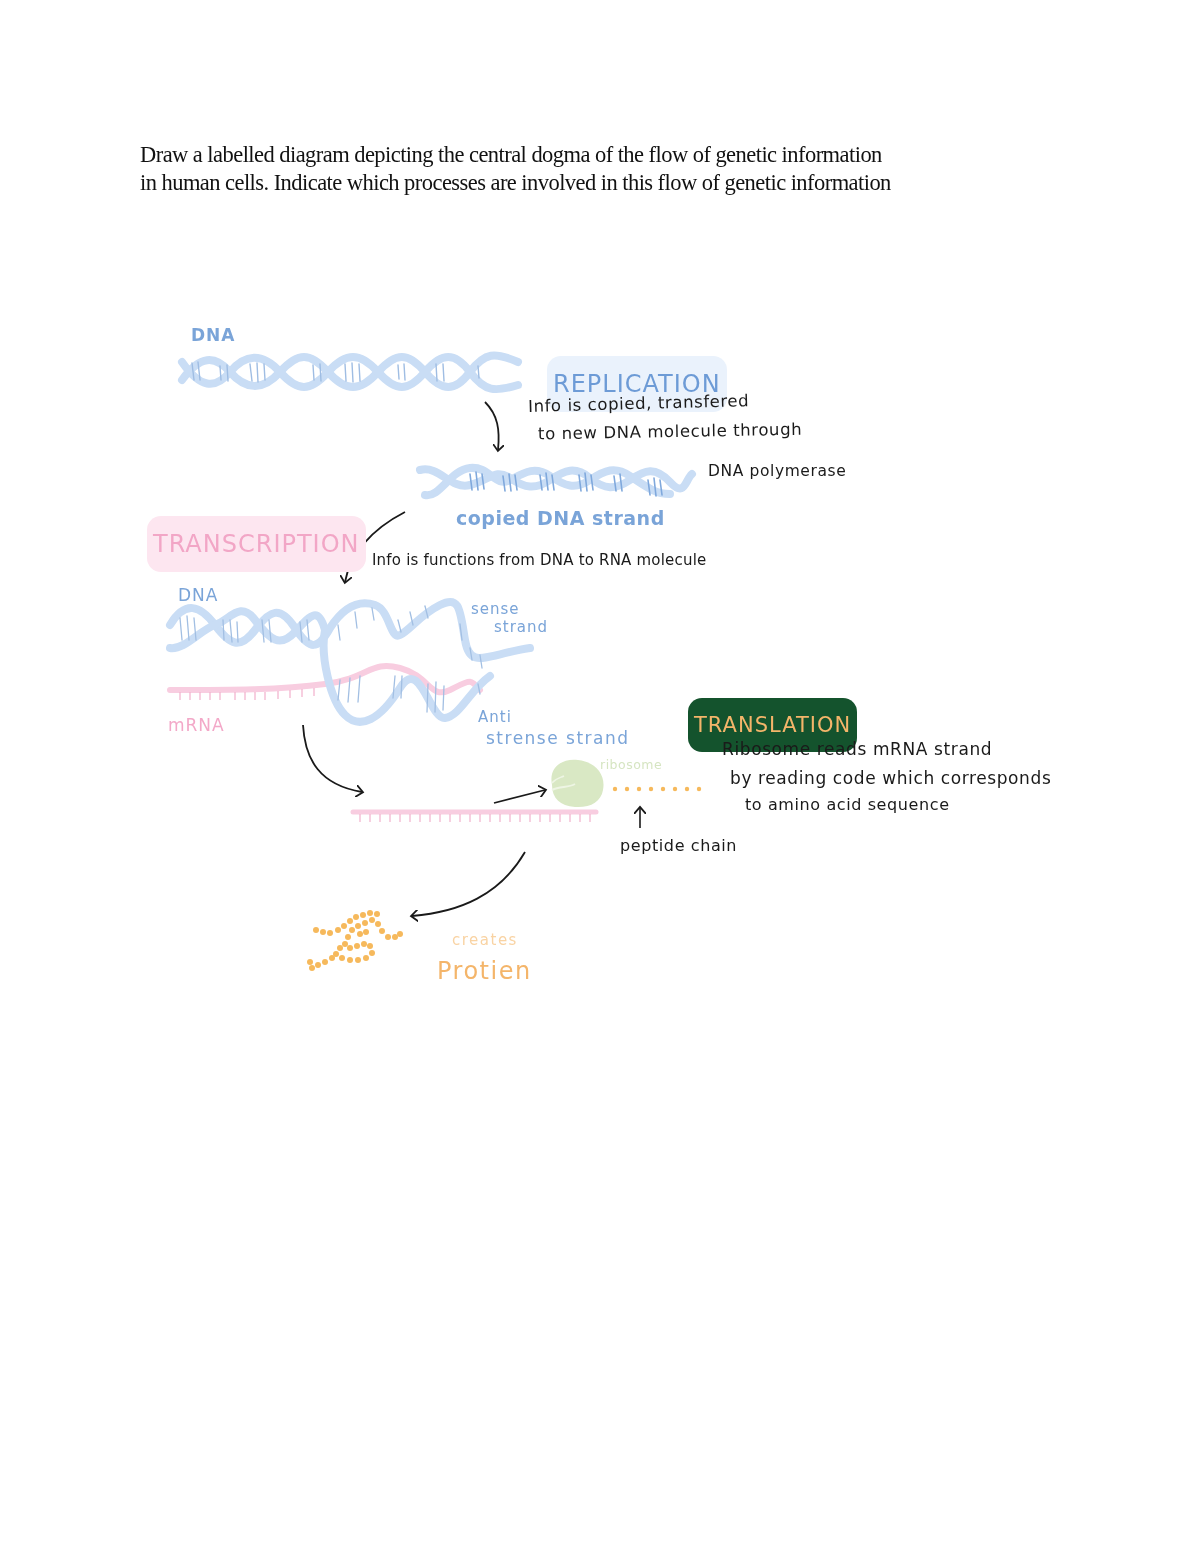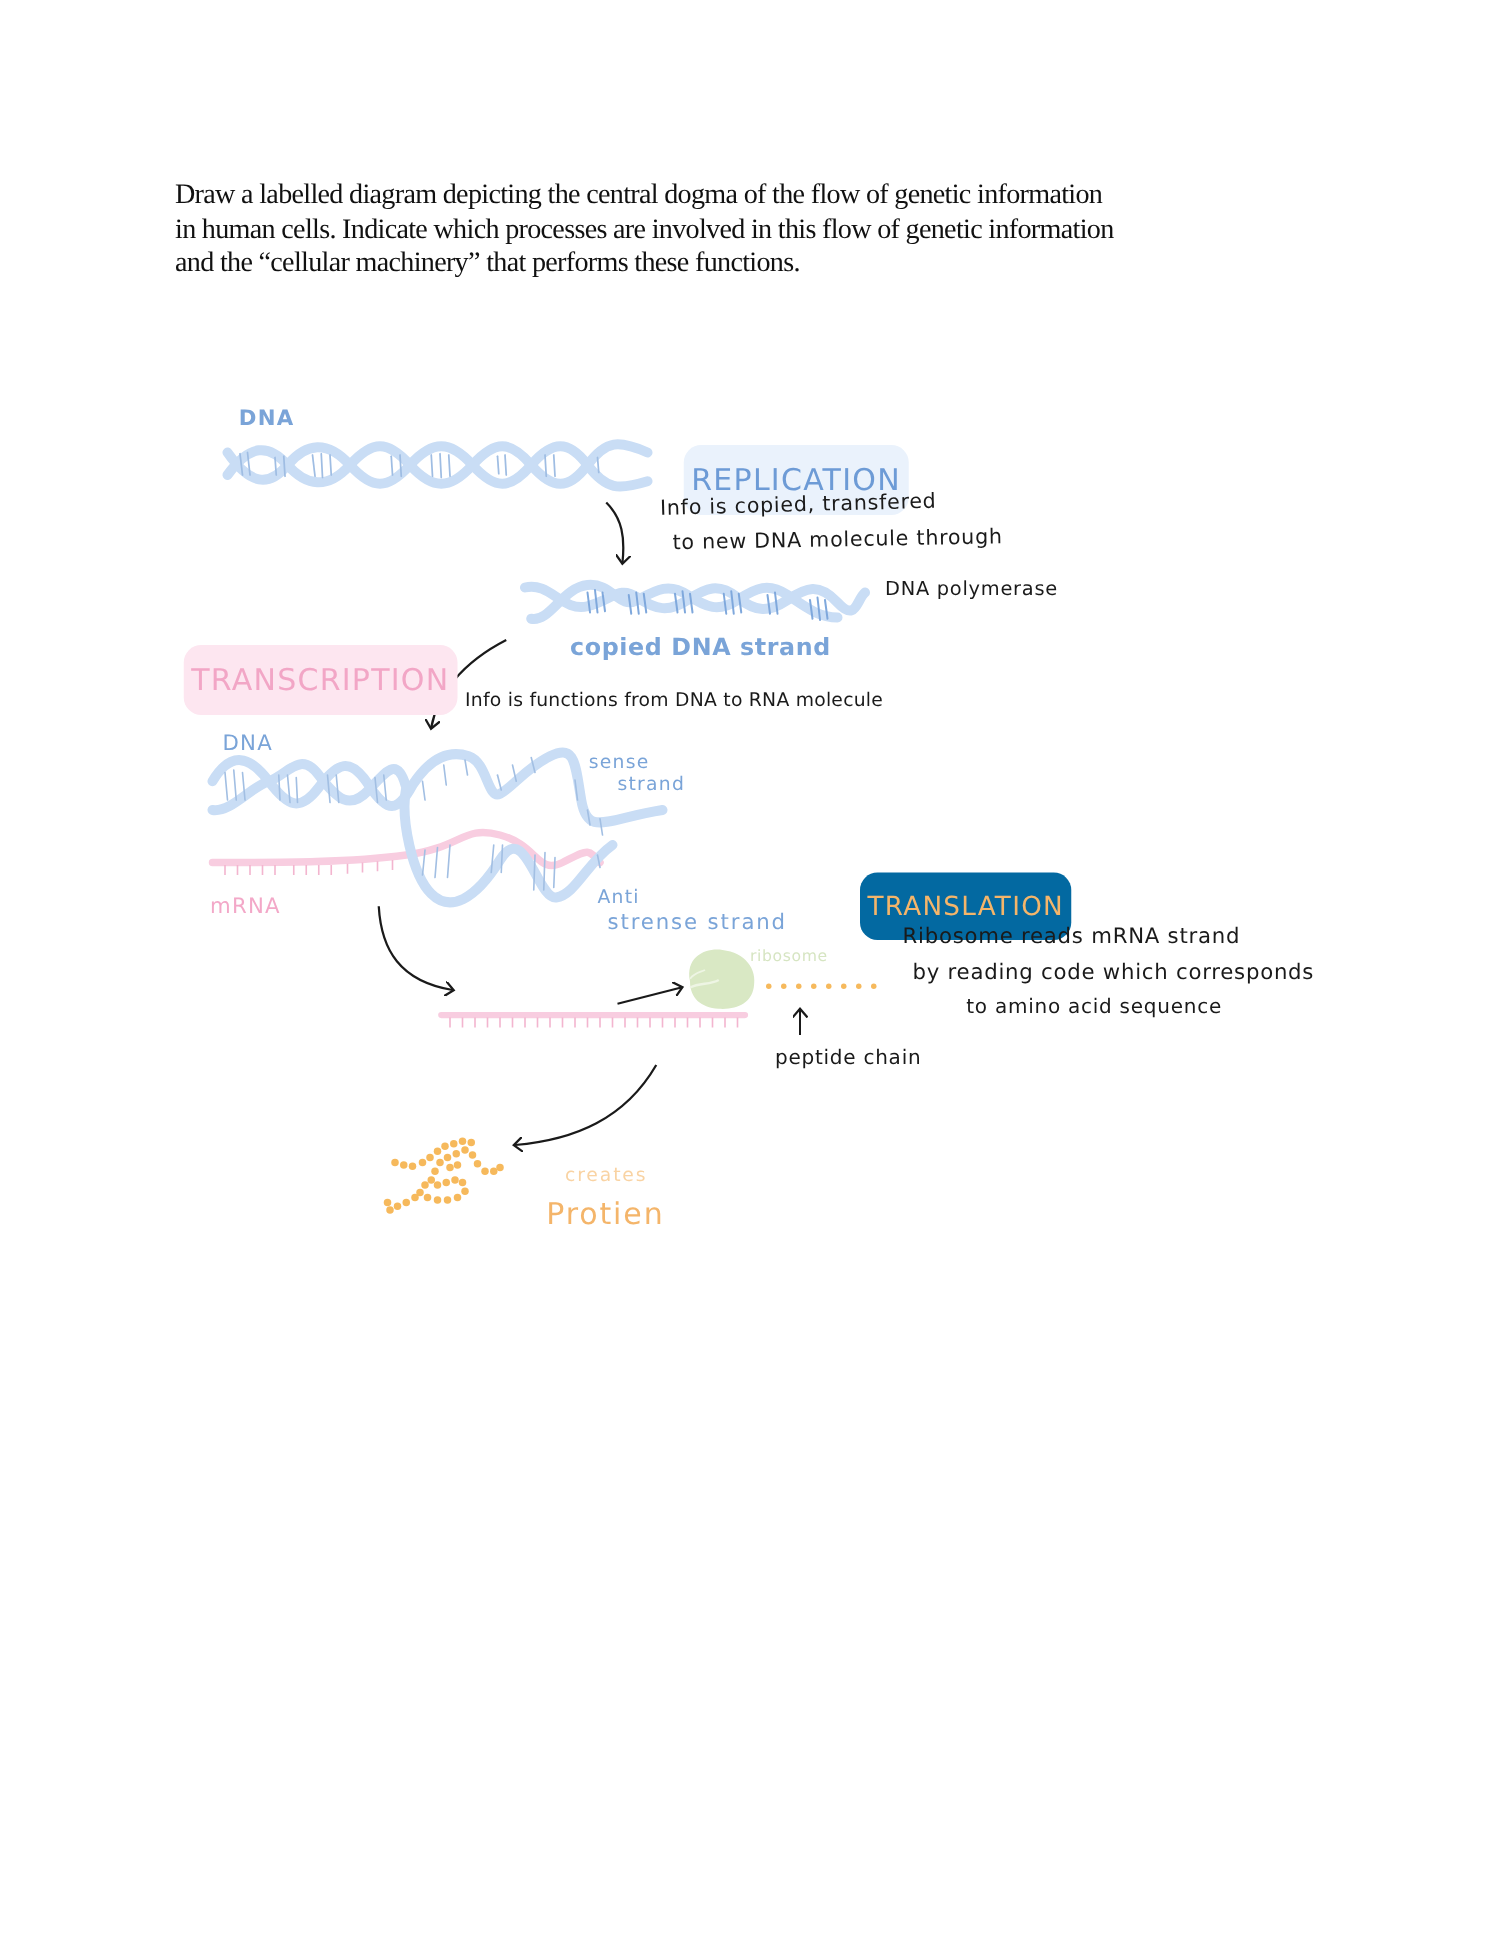--- a/index.html
+++ b/index.html
@@ -13,33 +13,32 @@
     .question div { white-space: nowrap; }
     svg#diagram { position: absolute; left: 0; top: 0; }
     .abs { position: absolute; white-space: nowrap; }
     .pill {
       position: absolute; border-radius: 14px; padding: 12px 6px;
       font-family: "DejaVu Sans", sans-serif; letter-spacing: 1px;
       font-size: 24px; line-height: 32px;
     }
     .pill-rep { left: 547px; top: 356px; background: #eaf2fc; color: #6d9bd6; }
     .pill-trans { left: 147px; top: 516px; background: #fde6f0; color: #f2a6c6; }
-    .pill-transl { left: 688px; top: 698px; background: #0369a1; color: #f4b56a; font-size: 21px; line-height: 30px; }
+    .pill-transl { left: 688px; top: 698px; background: #14532d; color: #f4b56a; font-size: 21px; line-height: 30px; }
     .note { font-family: "DejaVu Sans", sans-serif; color: #1a1a1a; font-size: 16.5px; letter-spacing: 0.6px; }
     .blue-label { font-family: "DejaVu Sans", sans-serif; color: #7aa4d8; }
     .pink-label { font-family: "DejaVu Sans", sans-serif; color: #f3a8c8; }
     .orange-label { font-family: "DejaVu Sans", sans-serif; color: #f4b56a; }
   </style>
 </head>
 <body>
 
 <div class="question">
   <div>Draw a labelled diagram depicting the central dogma of the flow of genetic information</div>
   <div>in human cells. Indicate which processes are involved in this flow of genetic information</div>
-  <div>and the “cellular machinery” that performs these functions.</div>
 </div>
 
 <svg id="diagram" width="1200" height="1553" viewBox="0 0 1200 1553" xmlns="http://www.w3.org/2000/svg">
   <defs>
     <marker id="arrowhead" markerWidth="12" markerHeight="12" refX="6" refY="6" orient="auto" markerUnits="userSpaceOnUse">
       <path d="M0,0 L7,6 L0,12" fill="none" stroke="#1a1a1a" stroke-width="1.8"></path>
     </marker>
   </defs>
 
   <g>
@@ -260,19 +259,19 @@
 <div class="abs blue-label" style="left:178px;top:585px;font-size:17px;letter-spacing:1px;">DNA</div>
 <div class="abs blue-label" style="left:471px;top:600px;font-size:15px;letter-spacing:1px;">sense</div>
 <div class="abs blue-label" style="left:494px;top:618px;font-size:15px;letter-spacing:1px;">strand</div>
 <div class="abs blue-label" style="left:478px;top:708px;font-size:15px;letter-spacing:1px;">Anti</div>
 <div class="abs blue-label" style="left:486px;top:728px;font-size:17px;letter-spacing:1.5px;">strense strand</div>
 <div class="abs pink-label" style="left:168px;top:715px;font-size:17px;letter-spacing:1px;">mRNA</div>
 
 <div class="pill pill-transl">TRANSLATION</div>
 <div class="abs note" style="left:722px;top:739px;font-size:17px;">Ribosome reads mRNA strand</div>
 <div class="abs note" style="left:730px;top:768px;font-size:17px;">by reading code which corresponds</div>
-<div class="abs note" style="left:745px;top:795px;font-size:16px;margin-left:28px;">to amino acid sequence</div>
+<div class="abs note" style="left:745px;top:795px;font-size:16px;">to amino acid sequence</div>
 
 <div class="abs" style="left:600px;top:757px;font-family:'DejaVu Sans',sans-serif;font-size:12.5px;color:#d6e5c2;letter-spacing:0.5px;">ribosome</div>
 <div class="abs note" style="left:620px;top:836px;font-size:16px;">peptide chain</div>
 
 <div class="abs" style="left:452px;top:931px;font-family:'DejaVu Sans',sans-serif;font-size:15px;color:#f9d3a3;letter-spacing:1.5px;text-align:right;">creates</div>
 <div class="abs orange-label" style="left:437px;top:957px;font-size:24px;letter-spacing:1.5px;">Protien</div>
 
 </body></html>

